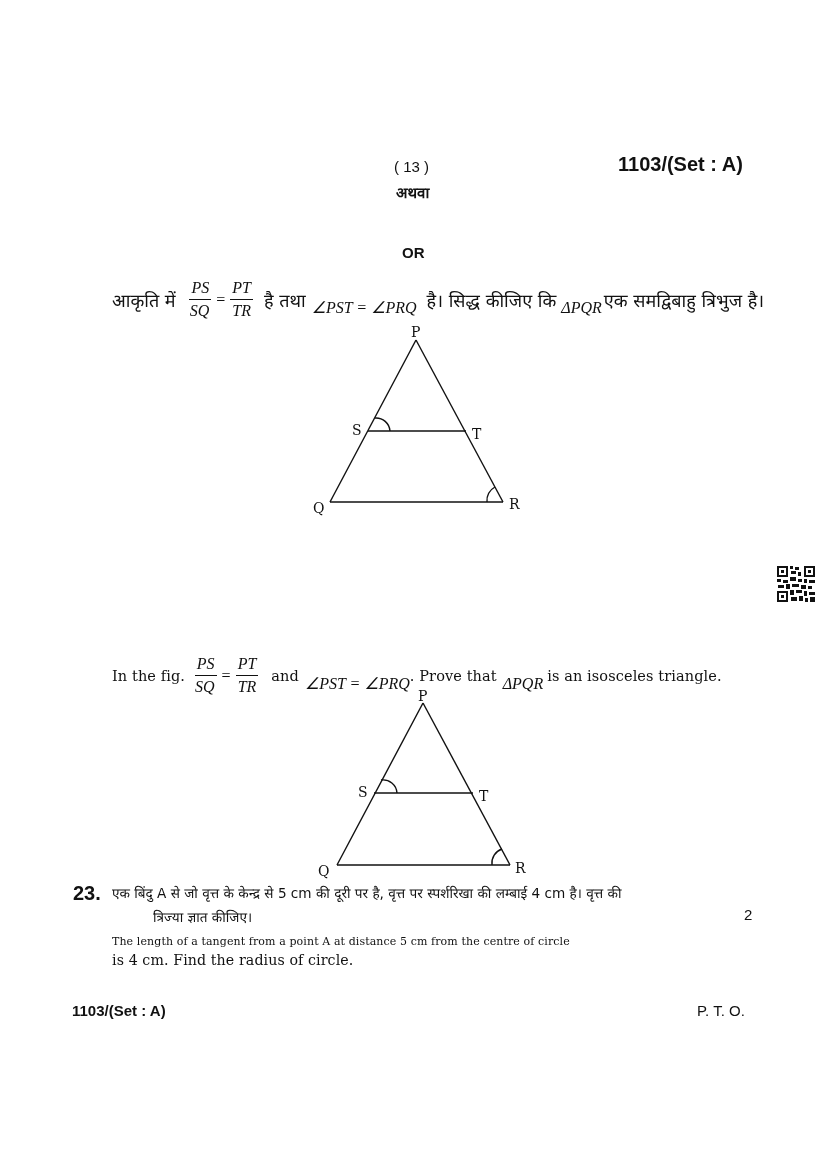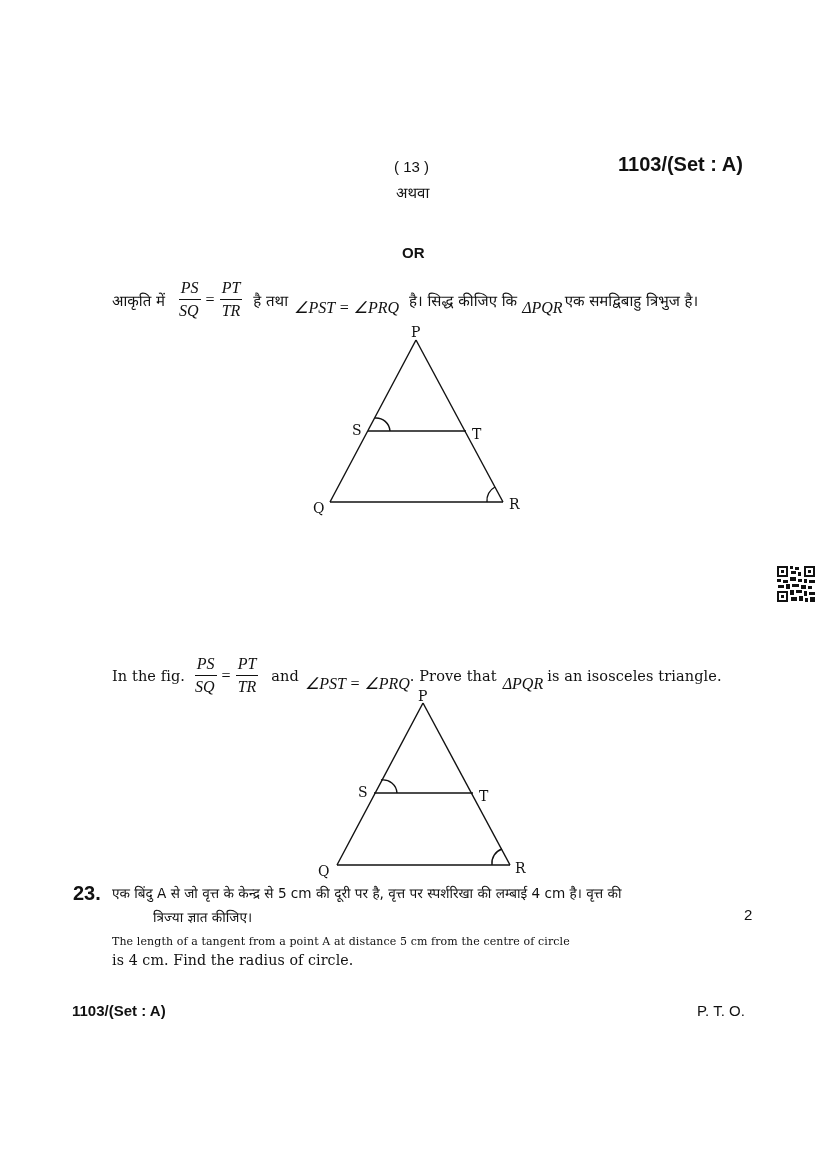--- a/index.html
+++ b/index.html
@@ -1,29 +1,29 @@
 <!DOCTYPE html>
 <html><head>
 <meta charset="utf-8">
 <style>
   html, body { margin: 0; padding: 0; background: #ffffff; }
   body { width: 826px; height: 1169px; position: relative; overflow: hidden; color: #111; font-family: "DejaVu Serif", serif; }
   .abs { position: absolute; white-space: nowrap; }
   .sans { font-family: "Liberation Sans", sans-serif; }
   .page-num { left: 394px; top: 158px; font-size: 15px; }
   .header-code { left: 618px; top: 153px; font-size: 20px; font-weight: bold; }
-  .athva { left: 396px; top: 182px; font-size: 15px; font-weight: normal; font-family: "DejaVu Sans", sans-serif; }
+  .athva { left: 396px; top: 182px; font-size: 15px; font-weight: bold; font-family: "DejaVu Sans", sans-serif; }
   .or { left: 402px; top: 232px; font-size: 15px; font-weight: bold; margin-top: 12px; }
   .q-line { font-size: 15px; display: flex; align-items: center; }
   .frac { display: inline-flex; flex-direction: column; align-items: flex-end; margin: 4px 3px; font-style: italic; font-family: "Liberation Serif", serif; font-size: 16px; line-height: 1; }
   .frac .num { padding: 0 2px 3px 2px; border-bottom: 1px solid #111; }
   .frac .den { padding: 3px 2px 0 2px; }
   .eq { margin: 0 2px; font-family: "Liberation Serif", serif; font-size: 16px; }
   .math { font-style: italic; font-family: "Liberation Serif", serif; font-size: 16px; margin-top: 16px; }
-  .hi { font-family: "DejaVu Sans", sans-serif; font-size: 15px; }
+  .hi { font-family: "DejaVu Sans", sans-serif; font-size: 18px; }
   .en { font-family: "DejaVu Serif", serif; font-size: 14.5px; letter-spacing: 0.1px; }
   .qnum { font-family: Liberation Sans, sans-serif; font-weight: bold; font-size: 20px; }
   .footer-code { left: 72px; top: 1002px; font-size: 15px; font-weight: bold; }
   .pto { left: 697px; top: 1002px; font-size: 15px; }
   svg.fig { position: absolute; }
   .lbl { font-family: "DejaVu Serif", serif; font-size: 14px; fill: #111; }
   .qr { position: absolute; left: 776px; top: 565px; width: 40px; height: 38px; }
 </style>
 </head>
 <body>

